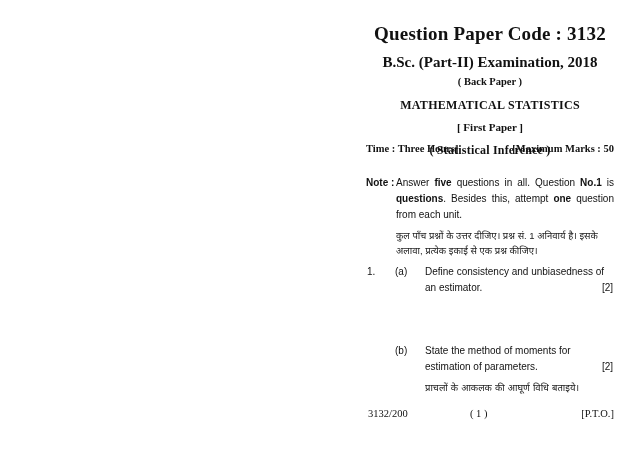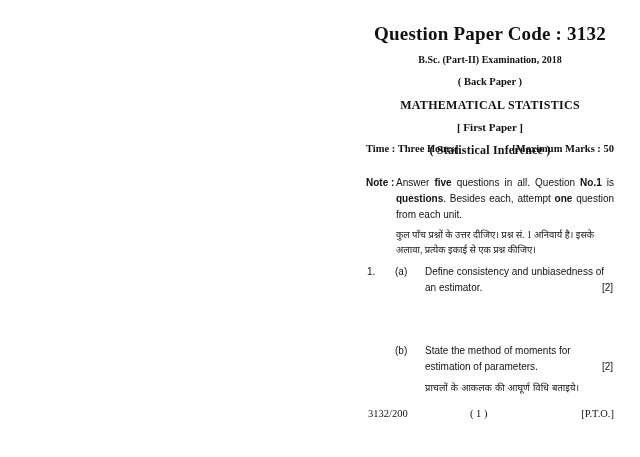--- a/index.html
+++ b/index.html
@@ -26,21 +26,21 @@
 
     .center-line {
       position: absolute;
       left: 0;
       width: 248px;
       text-align: center;
       white-space: nowrap;
       font-weight: bold;
     }
     .title { top: 23px; font-size: 19px; letter-spacing: 0.2px; }
-    .exam { top: 54px; font-size: 10px; }
+    .exam { top: 54px; font-size: 15px; }
     .back { top: 76px; font-size: 10.5px; }
     .subject { top: 98px; font-size: 12px; letter-spacing: 0.3px; }
     .first { top: 121px; font-size: 11px; }
     .topic { top: 143px; font-size: 12px; letter-spacing: 0.2px; }
 
     .meta-row {
       position: absolute;
       top: 152px;
       left: 0;
       width: 248px;
@@ -71,21 +71,21 @@
     }
     .note .body b { font-weight: bold; }
 
     .hindi {
       position: absolute;
       left: 30px;
       width: 218px;
       font-size: 9.5px;
       line-height: 15px;
       color: #222;
-      font-family: Liberation Serif, serif;
+      font-family: Liberation Sans, sans-serif;
     }
     .hindi-note { top: 228px; }
 
     .q-num {
       position: absolute;
       left: 1px;
       font-size: 10px;
     }
     .q-part {
       position: absolute;
@@ -136,21 +136,21 @@
   <div class="center-line first serif">[ First Paper ]</div>
   <div class="center-line topic serif">( Statistical Inference )</div>
 
   <div class="meta-row serif" style="top:143px;">
     <span class="left">Time : Three Hours]</span>
     <span class="right">[Maximum Marks : 50</span>
   </div>
 
   <div class="note sans">
     <span class="label">Note :</span>
-    <div class="body"><span>Answer </span><b>five</b><span> questions in all. Question </span><b>No.1</b><span> is </span><b>questions</b><span>. Besides each, attempt </span><b>one</b><span> question from each unit.</span></div>
+    <div class="body"><span>Answer </span><b>five</b><span> questions in all. Question </span><b>No.1</b><span> is </span><b>questions</b><span>. Besides this, attempt </span><b>one</b><span> question from each unit.</span></div>
   </div>
 
   <div class="hindi hindi-note">कुल पाँच प्रश्नों के उत्तर दीजिए। प्रश्न सं. 1 अनिवार्य है। इसके अलावा, प्रत्येक इकाई से एक प्रश्न कीजिए।</div>
 
   <div class="q-num sans" style="top:266px;">1.</div>
 
   <div class="q-part sans" style="top:266px;">(a)</div>
   <div class="q-text sans" style="top:264px;">
     <span>Define consistency and unbiasedness of an estimator.</span>
     <span class="marks">[2]</span>

